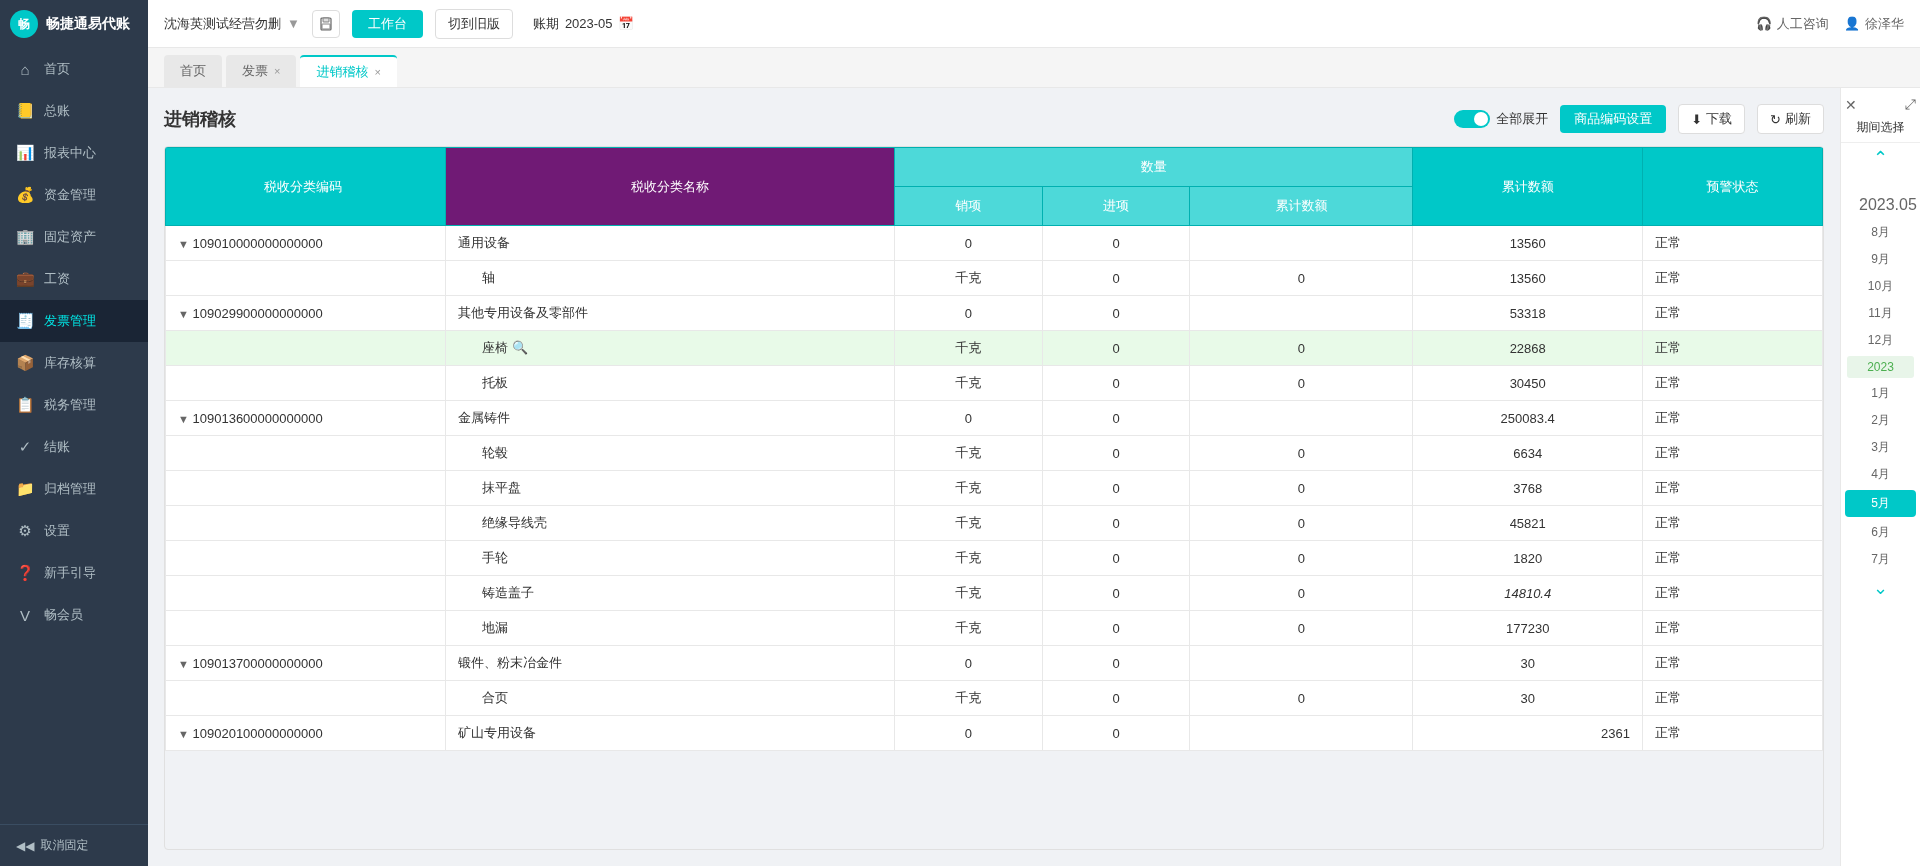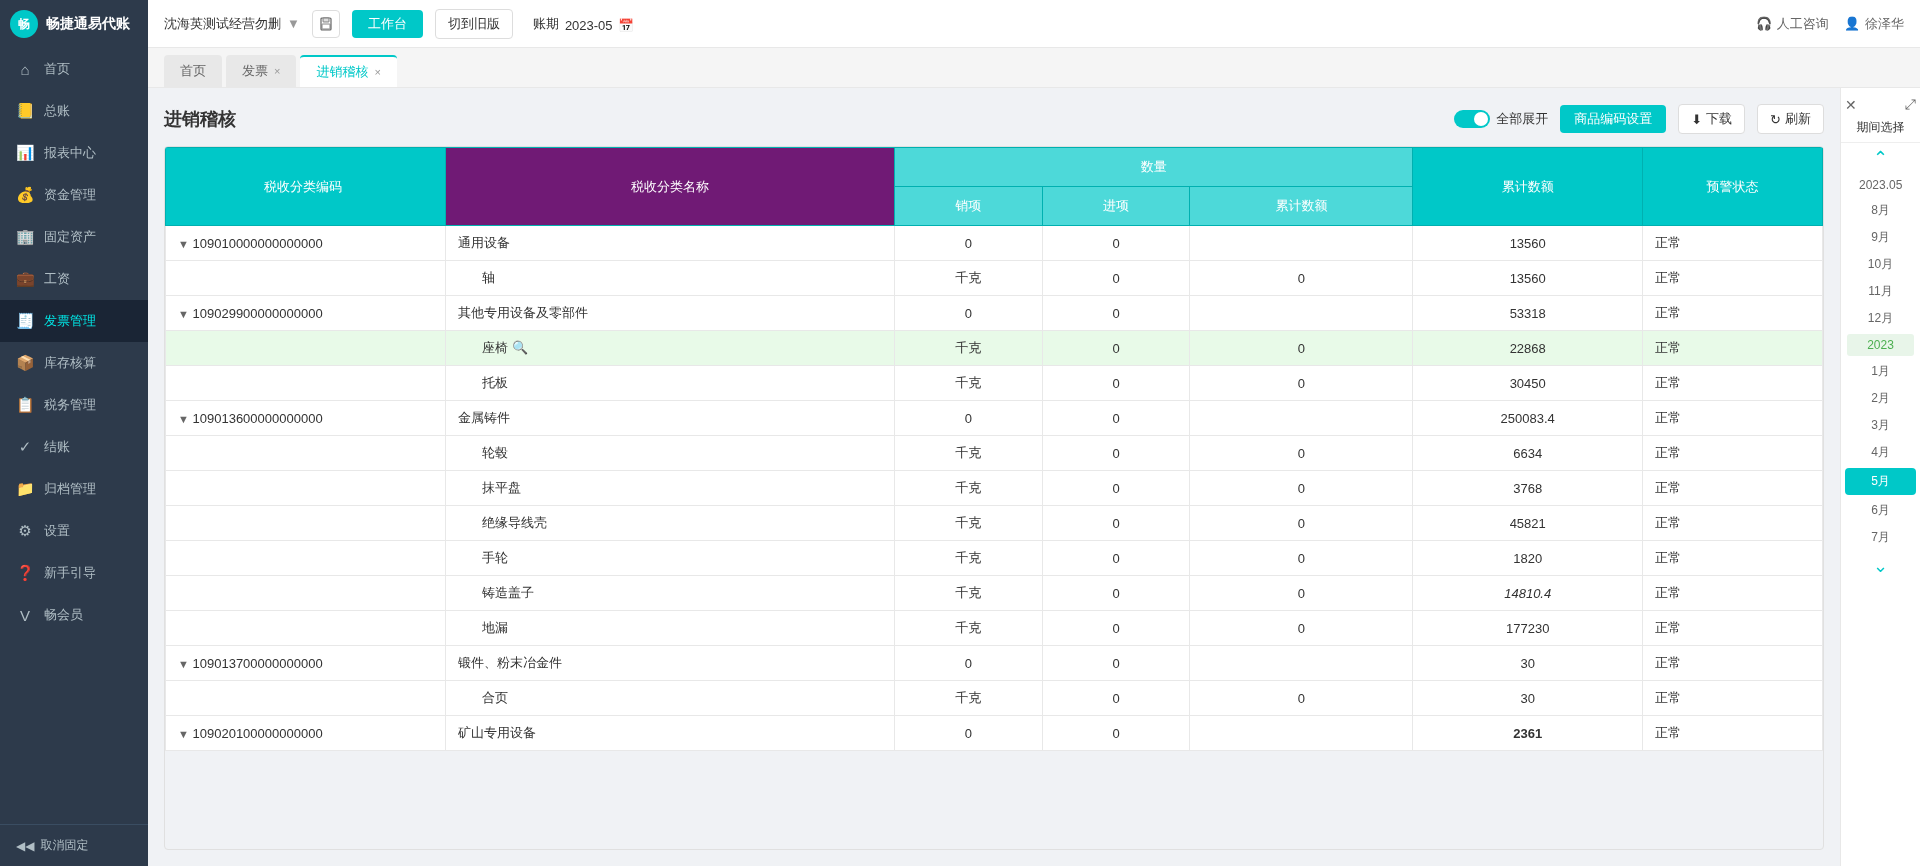--- a/index.html
+++ b/index.html
@@ -32,21 +32,21 @@
     .main-area { flex: 1; display: flex; flex-direction: column; height: 100%; overflow: hidden; }
 
     
     .topbar {
       height: 48px; background: #fff; display: flex; align-items: center; padding: 0 16px; border-bottom: 1px solid #e8e8e8; gap: 12px; flex-shrink: 0;
     }
     .topbar-company { display: flex; align-items: center; gap: 6px; font-size: 13px; color: #333; font-weight: 500; }
     .topbar-save-btn { width: 28px; height: 28px; border: 1px solid #ddd; border-radius: 4px; display: flex; align-items: center; justify-content: center; cursor: pointer; color: #666; background: #fff; }
     .topbar-workbench-btn { background: #00c8c8; color: #fff; border: none; padding: 5px 16px; border-radius: 4px; cursor: pointer; font-size: 13px; }
     .topbar-oldver-btn { background: #fff; color: #333; border: 1px solid #ddd; padding: 5px 12px; border-radius: 4px; cursor: pointer; font-size: 13px; }
-    .topbar-period { display: flex; align-items: flex-end; gap: 6px; font-size: 13px; color: #333; margin-left: 8px; }
+    .topbar-period { display: flex; align-items: center; gap: 6px; font-size: 13px; color: #333; margin-left: 8px; }
     .topbar-right { margin-left: auto; display: flex; align-items: center; gap: 16px; color: #666; font-size: 13px; }
     .topbar-right-item { display: flex; align-items: center; gap: 4px; cursor: pointer; }
 
     
     .tabbar {
       height: 40px; background: #f5f5f5; display: flex; align-items: flex-end; padding: 0 16px; border-bottom: 1px solid #e8e8e8; flex-shrink: 0;
     }
     .tab {
       padding: 8px 16px; font-size: 13px; cursor: pointer; color: #666; background: #e8e8e8; border-radius: 4px 4px 0 0; margin-right: 4px; display: flex; align-items: center; gap: 6px; height: 32px;
     }
@@ -380,37 +380,37 @@
         <td>正常</td>
       </tr>
               <tr>
         <td>
           <span class="arrow-cell">▼</span> 109020100000000000
         </td>
         <td>矿山专用设备</td>
         <td style="text-align:center;">0</td>
         <td style="text-align:center;">0</td>
         <td style="text-align:center;"></td>
-        <td style="text-align:center;font-weight:bold;">2361</td>
+        <td style="text-align:right;">2361</td>
         <td>正常</td>
       </tr>
             </tbody>
         </table>
       </div>
     </div>
 
     <div class="right-panel" style="width:80px;">
       <div style="display:flex; justify-content:space-between; width:100%; padding:0 4px; align-items:center;">
         <span style="font-size:14px; color:#666; cursor:pointer;">✕</span>
         <span style="font-size:14px; color:#666; cursor:pointer;">⤢</span>
       </div>
       <div class="right-panel-title" style="font-size:12px; color:#333; padding:6px 0; border-bottom:1px solid #eee; width:100%; text-align:center;">期间选择</div>
       <div class="nav-arrow" style="color:#00c8c8; text-align:center; font-size:18px;">⌃</div>
       <div id="period-items-container" style="width:100%; overflow:hidden;">
-          <div style="text-align: center; padding: 5px 18px; font-size: 12px; color: rgb(102, 102, 102); cursor: pointer;">2023.05</div>
+          <div style="text-align: center; padding: 5px 18px; font-size: 16px; color: rgb(102, 102, 102); cursor: pointer; margin-top: 18px;">2023.05</div>
           <div style="text-align: center; padding: 5px 4px; font-size: 12px; color: rgb(102, 102, 102); cursor: pointer;">8月</div>
           <div style="text-align: center; padding: 5px 4px; font-size: 12px; color: rgb(102, 102, 102); cursor: pointer;">9月</div>
           <div style="text-align: center; padding: 5px 4px; font-size: 12px; color: rgb(102, 102, 102); cursor: pointer;">10月</div>
           <div style="text-align: center; padding: 5px 4px; font-size: 12px; color: rgb(102, 102, 102); cursor: pointer;">11月</div>
           <div style="text-align: center; padding: 5px 4px; font-size: 12px; color: rgb(102, 102, 102); cursor: pointer;">12月</div>
           <div style="text-align: center; padding: 4px; font-size: 12px; color: rgb(76, 175, 80); background: rgb(232, 245, 233); margin: 2px 6px; border-radius: 3px; cursor: pointer;">2023</div>
           <div style="text-align: center; padding: 5px 4px; font-size: 12px; color: rgb(102, 102, 102); cursor: pointer;">1月</div>
           <div style="text-align: center; padding: 5px 4px; font-size: 12px; color: rgb(102, 102, 102); cursor: pointer;">2月</div>
           <div style="text-align: center; padding: 5px 4px; font-size: 12px; color: rgb(102, 102, 102); cursor: pointer;">3月</div>
           <div style="text-align: center; padding: 5px 4px; font-size: 12px; color: rgb(102, 102, 102); cursor: pointer;">4月</div>

